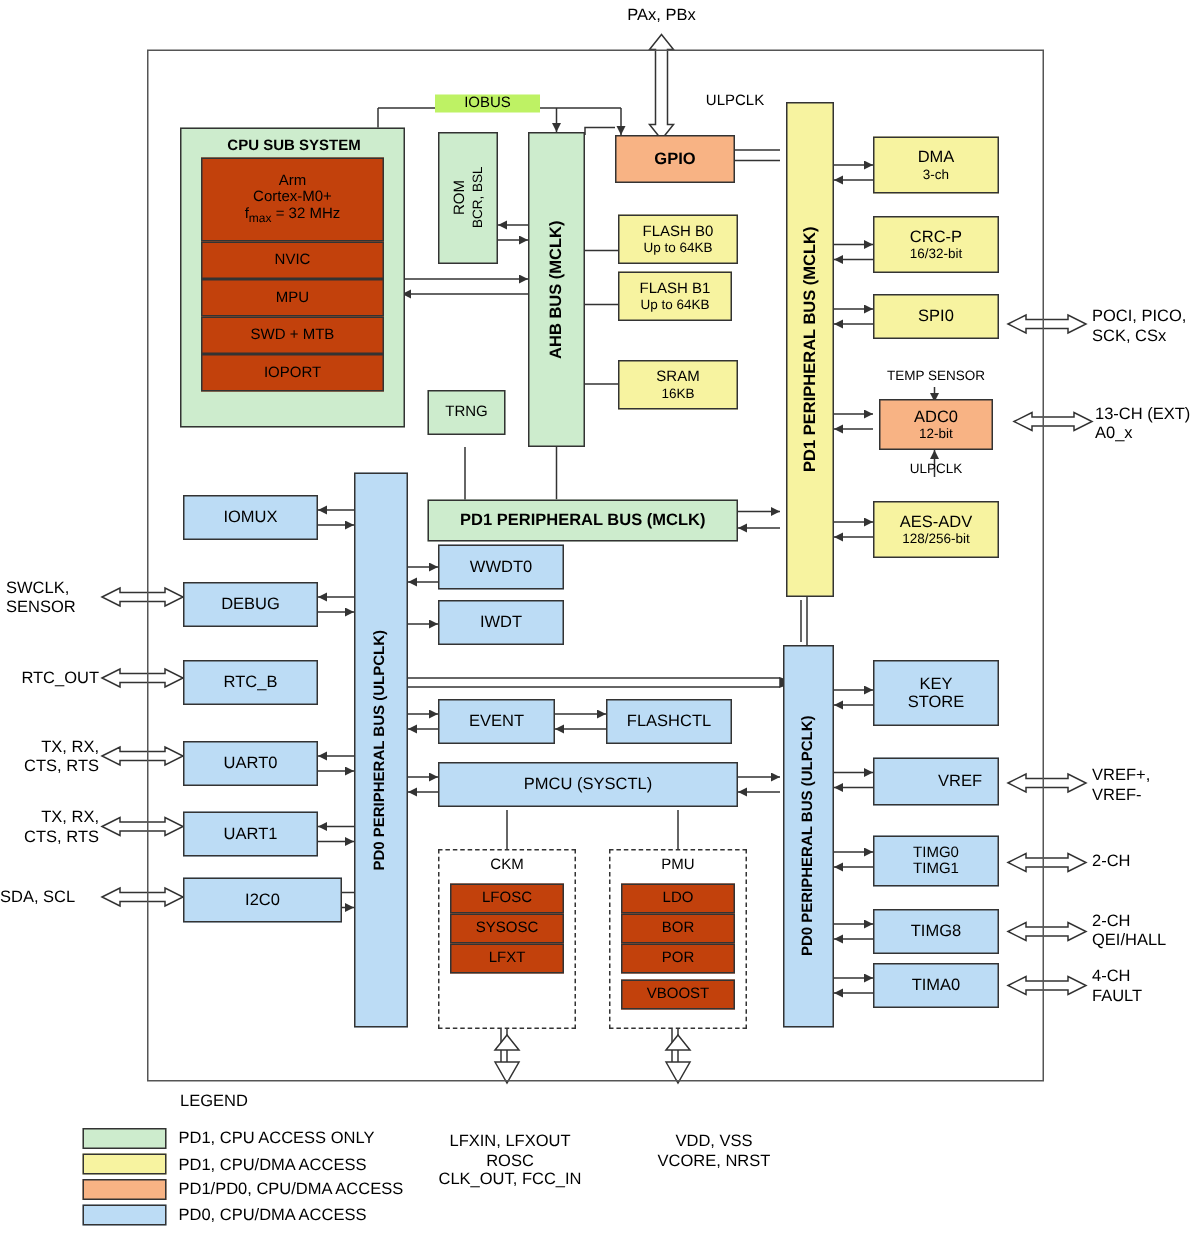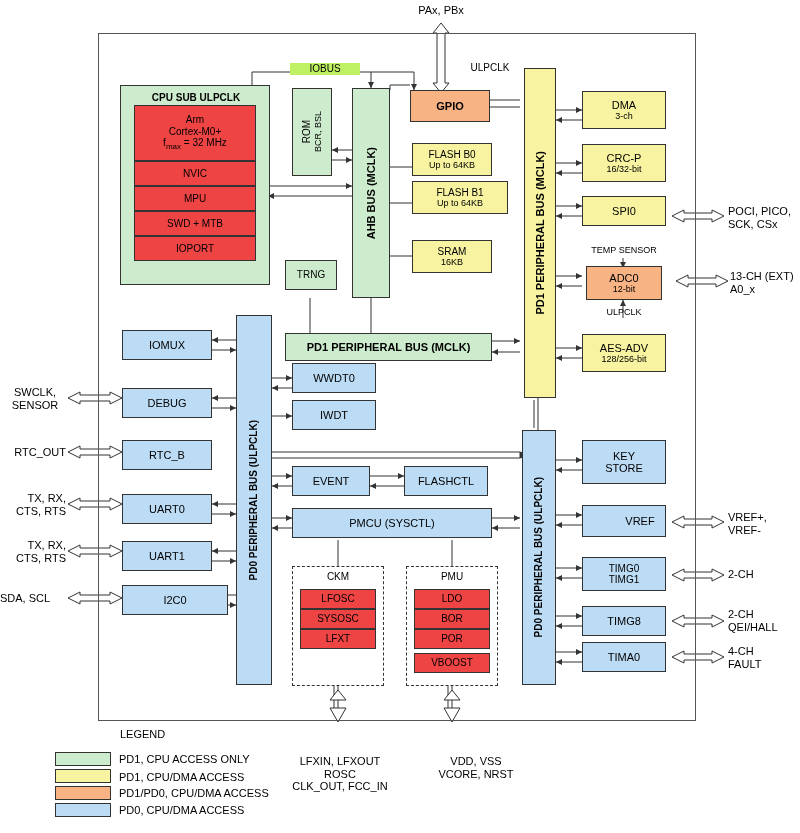--- a/index.html
+++ b/index.html
@@ -4,21 +4,21 @@
 <style>
   html,body{margin:0;padding:0;background:#ffffff;}
   body{width:800px;height:833px;position:relative;font-family:"Liberation Sans",sans-serif;color:#000;}
   #root{position:absolute;left:0;top:0;width:800px;height:833px;}
   .box{position:absolute;box-sizing:border-box;border:1px solid #333;display:flex;align-items:center;justify-content:center;text-align:center;line-height:1.12;}
   .lbl{position:absolute;text-align:center;line-height:1.15;}
   .green{background:#cdeccd;}
   .yellow{background:#f7f3a0;}
   .orange{background:#f8b384;}
   .blue{background:#bcdcf5;}
-  .white{background:#ef4444;}
+  .white{background:#c2410c;}
   .outer{border:1px solid #555;background:transparent;}
   .dash{border:1px dashed #333;background:transparent;}
   svg{position:absolute;left:0;top:0;width:800px;height:833px;overflow:visible;}
   .t9{font-size:9px;}
   .t10{font-size:10px;}
   .t11{font-size:11px;}
   .sub{font-size:8px;}
   .vert{writing-mode:vertical-rl;transform:rotate(180deg);}
 </style>
 </head>
@@ -154,21 +154,21 @@
     </g>
   </svg>
 
   <div class="box outer" style="left:98px;top:33px;width:598px;height:688px;"></div>
 
   <div class="lbl t11" style="left:391px;top:4px;width:100px;">PAx, PBx</div>
   <div class="lbl t10" style="left:290px;top:63px;width:70px;background:#bef264;">IOBUS</div>
   <div class="lbl t10" style="left:460px;top:62px;width:60px;">ULPCLK</div>
 
   <div class="box green" style="left:120px;top:85px;width:150px;height:200px;display:block;">
-    <div class="t10" style="position:absolute;left:0;top:6px;width:150px;text-align:center;font-weight:bold;">CPU SUB ULPCLK</div>
+    <div class="t10" style="position:absolute;left:0;top:6px;width:150px;text-align:center;font-weight:bold;">CPU SUB SYSTEM</div>
   </div>
   <div class="box white" style="left:134px;top:105px;width:122px;height:56px;flex-direction:column;">
     <div class="t10">Arm</div>
     <div class="t10">Cortex-M0+</div>
     <div class="t10"><span>f</span><span class="sub" style="vertical-align:sub;">max</span><span> = 32 MHz</span></div>
   </div>
   <div class="box white t10" style="left:134px;top:161px;width:122px;height:25px;">NVIC</div>
   <div class="box white t10" style="left:134px;top:186px;width:122px;height:25px;">MPU</div>
   <div class="box white t10" style="left:134px;top:211px;width:122px;height:25px;">SWD + MTB</div>
   <div class="box white t10" style="left:134px;top:236px;width:122px;height:25px;">IOPORT</div>
@@ -181,21 +181,21 @@
   <div class="box green" style="left:352px;top:88px;width:38px;height:210px;">
     <span class="vert t11" style="font-weight:bold;">AHB BUS (MCLK)</span>
   </div>
 
   <div class="box orange t11" style="left:410px;top:90px;width:80px;height:32px;font-weight:bold;">GPIO</div>
 
   <div class="box yellow" style="left:412px;top:143px;width:80px;height:33px;flex-direction:column;">
     <div class="t10">FLASH B0</div>
     <div class="t9">Up to 64KB</div>
   </div>
-  <div class="box yellow" style="left:412px;top:181px;width:96px;height:33px;flex-direction:column;">
+  <div class="box yellow" style="left:412px;top:181px;width:76px;height:33px;flex-direction:column;">
     <div class="t10">FLASH B1</div>
     <div class="t9">Up to 64KB</div>
   </div>
   <div class="box yellow" style="left:412px;top:240px;width:80px;height:33px;flex-direction:column;">
     <div class="t10">SRAM</div>
     <div class="t9">16KB</div>
   </div>
 
   <div class="box green t10" style="left:285px;top:260px;width:52px;height:30px;">TRNG</div>
 
@@ -264,21 +264,21 @@
   <div class="box white t10" style="left:300px;top:609px;width:76px;height:20px;">SYSOSC</div>
   <div class="box white t10" style="left:300px;top:629px;width:76px;height:20px;">LFXT</div>
 
   <div class="box dash" style="left:406px;top:566px;width:92px;height:120px;"></div>
   <div class="lbl t10" style="left:406px;top:571px;width:92px;">PMU</div>
   <div class="box white t10" style="left:414px;top:589px;width:76px;height:20px;">LDO</div>
   <div class="box white t10" style="left:414px;top:609px;width:76px;height:20px;">BOR</div>
   <div class="box white t10" style="left:414px;top:629px;width:76px;height:20px;">POR</div>
   <div class="box white t10" style="left:414px;top:653px;width:76px;height:20px;">VBOOST</div>
 
-  <div class="lbl t11" style="left:4px;top:386px;width:62px;text-align:center;">
+  <div class="lbl t11" style="left:4px;top:386px;width:62px;text-align:left;">
     <span>SWCLK,</span><br><span>SENSOR</span>
   </div>
   <div class="lbl t11" style="left:0px;top:446px;width:66px;text-align:right;">RTC_OUT</div>
   <div class="lbl t11" style="left:0px;top:492px;width:66px;text-align:right;">
     <span>TX, RX,</span><br><span>CTS, RTS</span>
   </div>
   <div class="lbl t11" style="left:0px;top:539px;width:66px;text-align:right;">
     <span>TX, RX,</span><br><span>CTS, RTS</span>
   </div>
   <div class="lbl t11" style="left:0px;top:592px;width:66px;text-align:left;">SDA, SCL</div>

